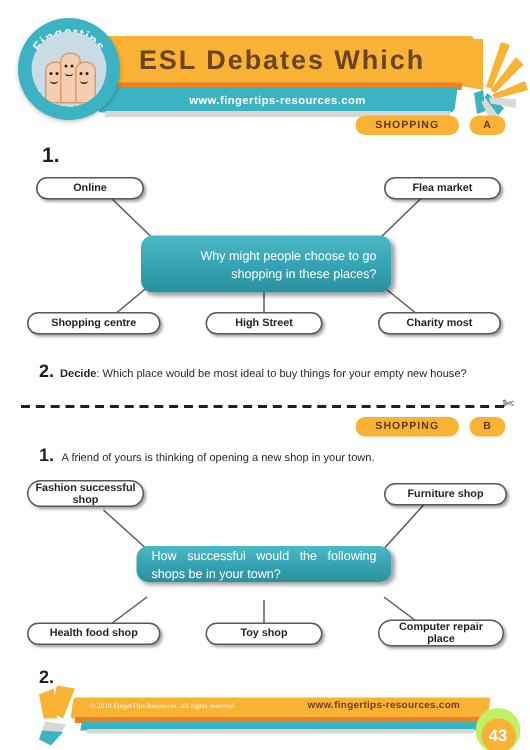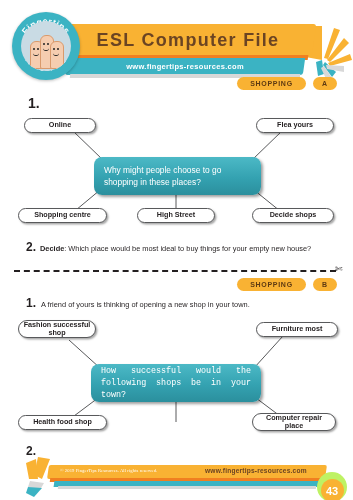--- a/index.html
+++ b/index.html
@@ -101,21 +101,21 @@
     box-shadow:1.5px 1.5px 2px rgba(0,0,0,.35);
     display:flex;align-items:center;justify-content:center;text-align:center;
     color:#231f20;font-size:7.2px;font-weight:bold;line-height:1.15;
     box-sizing:border-box;padding:1px 3px;
   }
   .center-node{
     position:absolute;
     background:linear-gradient(180deg,#4cb9c6 0%,#34a2b1 55%,#2b8f9d 100%);
     border-radius:8px;
     box-shadow:2px 2px 3px rgba(0,0,0,.38);
-    display:flex;align-items:center;justify-content:center;text-align:left;
+    display:flex;align-items:center;justify-content:center;text-align:right;
     color:#ffffff;font-size:8.4px;line-height:1.45;
     box-sizing:border-box;padding:4px 10px;
   }
   .center-node.justified{text-align:justify;}
   svg.lines{position:absolute;left:0;top:0;overflow:visible;}
 
   
   .cutline{
     position:absolute;left:14px;width:322px;height:0;
     border-top:2px dashed #231f20;
@@ -178,21 +178,21 @@
         <polygon points="28,37 50,28 52,34 30,40" fill="#f9b233"></polygon>
         <polygon points="22,34 24,48 18,50 16,36" fill="#3bb3c3"></polygon>
         <polygon points="25,36 36,46 32,51 23,39" fill="#3bb3c3"></polygon>
         <polygon points="26,39 44,40 44,46 27,43" fill="#d8d8d8"></polygon>
         <polygon points="24,40 32,52 27,55 21,42" fill="#d8d8d8"></polygon>
       </svg>
     </div>
 
     <div class="banner-yellow"></div>
     <div class="banner-yellow-inner">
-      <span class="banner-title">ESL Computer File</span>
+      <span class="banner-title">ESL Debates Which</span>
     </div>
     <div class="banner-orange-strip"></div>
     <div class="banner-teal"></div>
     <div class="banner-teal-inner">
       <span class="banner-url">www.fingertips-resources.com</span>
     </div>
     <div class="banner-grey-strip"></div>
 
     <div class="logo">
       <svg class="logo-text" width="68" height="68" viewBox="0 0 68 68">
@@ -237,27 +237,27 @@
   <div class="map" style="top:112px;height:120px;">
     <svg class="lines" width="353" height="120">
       <line x1="72" y1="18" x2="103" y2="48" stroke="#58595b" stroke-width="1"></line>
       <line x1="283" y1="18" x2="252" y2="48" stroke="#58595b" stroke-width="1"></line>
       <line x1="70" y1="103" x2="100" y2="78" stroke="#58595b" stroke-width="1"></line>
       <line x1="176" y1="103" x2="176" y2="80" stroke="#58595b" stroke-width="1"></line>
       <line x1="285" y1="103" x2="254" y2="78" stroke="#58595b" stroke-width="1"></line>
     </svg>
 
     <div class="node" style="left:24px;top:6px;width:72px;height:15px;">Online</div>
-    <div class="node" style="left:256px;top:6px;width:78px;height:15px;">Flea yours</div>
+    <div class="node" style="left:256px;top:6px;width:78px;height:15px;">Flea market</div>
 
     <div class="center-node" style="left:94px;top:45px;width:167px;height:38px;">Why might people choose to go shopping in these places?</div>
 
     <div class="node" style="left:18px;top:96px;width:89px;height:15px;">Shopping centre</div>
     <div class="node" style="left:137px;top:96px;width:78px;height:15px;">High Street</div>
-    <div class="node" style="left:252px;top:96px;width:82px;height:15px;">Decide shops</div>
+    <div class="node" style="left:252px;top:96px;width:82px;height:15px;">Charity most</div>
   </div>
 
   <div style="position:absolute;left:26px;top:240px;display:flex;align-items:baseline;gap:4px;">
     <span class="qnum-sm">2.</span>
     <span class="qtext"><b>Decide</b><span>: Which place would be most ideal to buy things for your empty new house?</span></span>
   </div>
 
   <div class="cutline" style="top:270px;"></div>
   <div class="scissors" style="left:335px;top:265px;">✄</div>
 
@@ -274,25 +274,26 @@
   <div class="map" style="top:316px;height:126px;">
     <svg class="lines" width="353" height="126">
       <line x1="69" y1="24" x2="100" y2="52" stroke="#58595b" stroke-width="1"></line>
       <line x1="283" y1="20" x2="254" y2="52" stroke="#58595b" stroke-width="1"></line>
       <line x1="66" y1="106" x2="98" y2="82" stroke="#58595b" stroke-width="1"></line>
       <line x1="176" y1="106" x2="176" y2="84" stroke="#58595b" stroke-width="1"></line>
       <line x1="288" y1="106" x2="256" y2="82" stroke="#58595b" stroke-width="1"></line>
     </svg>
 
     <div class="node" style="left:18px;top:4px;width:78px;height:18px;">Fashion successful shop</div>
-    <div class="node" style="left:256px;top:6px;width:82px;height:15px;">Furniture most</div>
-
-    <div class="center-node justified" style="left:91px;top:48px;width:170px;height:38px;font-family:Liberation Mono, monospace;">How successful would the following shops be in your town?</div>
+    <div class="node" style="left:256px;top:6px;width:82px;height:15px;">Furniture shop</div>
+
+    <div class="center-node justified" style="left:91px;top:48px;width:170px;height:24px;">How successful would the following shops be in your town?</div>
 
     <div class="node" style="left:18px;top:99px;width:89px;height:15px;">Health food shop</div>
+    <div class="node" style="left:137px;top:99px;width:78px;height:15px;">Toy shop</div>
     <div class="node" style="left:252px;top:97px;width:84px;height:18px;">Computer repair place</div>
   </div>
 
   <div style="position:absolute;left:26px;top:444px;display:flex;align-items:baseline;gap:4px;">
     <span class="qnum-sm">2.</span>
   </div>
 
   <div class="footer">
     <div class="foot-rays">
       <svg width="40" height="42" viewBox="0 0 40 42">

